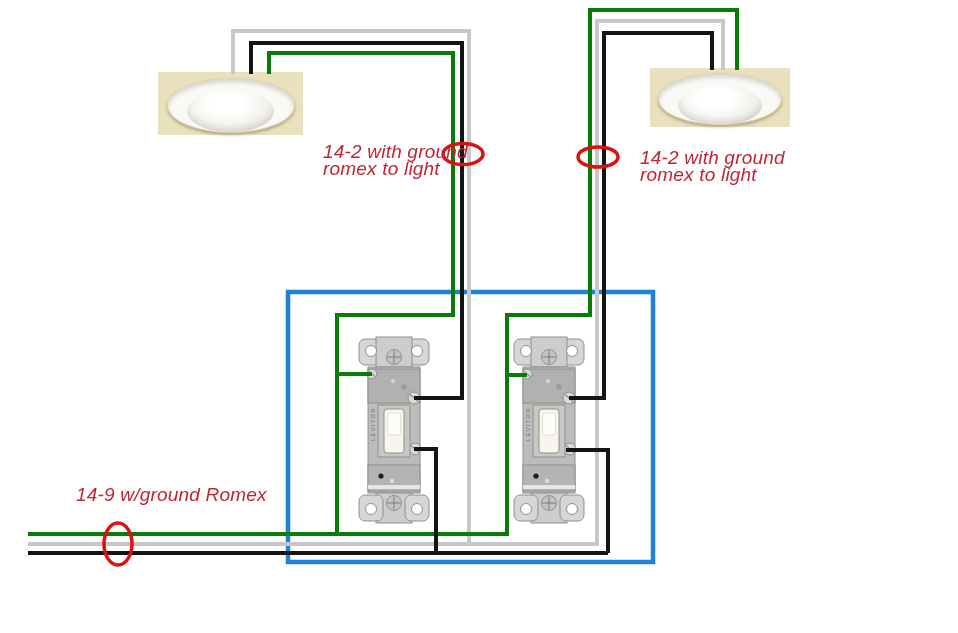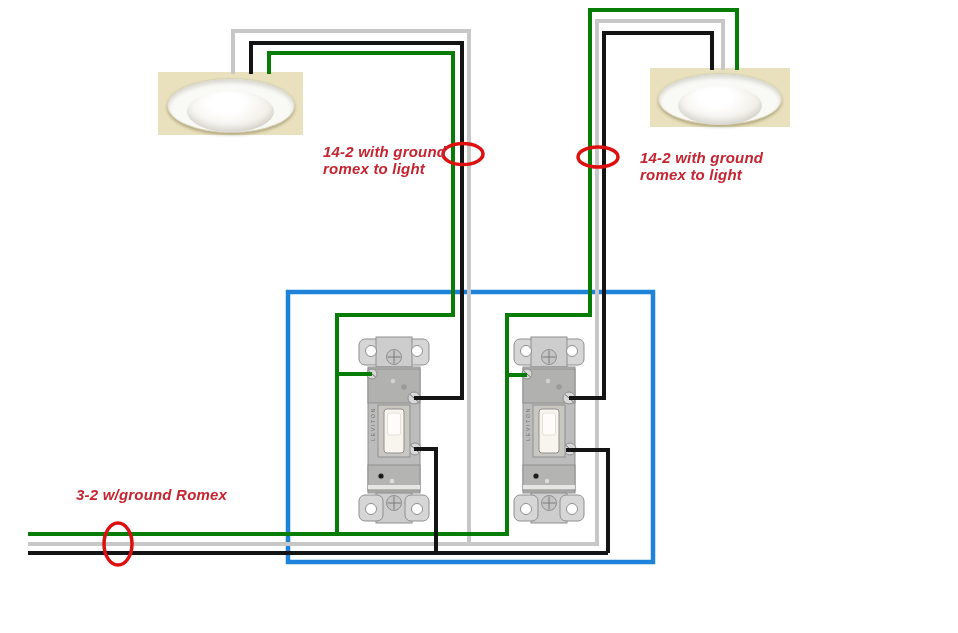--- a/index.html
+++ b/index.html
@@ -25,21 +25,21 @@
   
   .overlay{position:absolute;left:0;top:0;}
   .w{fill:none;stroke-width:4;stroke-linejoin:miter;}
   .w-ground{stroke:var(--ground-wire,#077c07);}
   .w-neutral{stroke:var(--neutral-wire,#c7c7c7);}
   .w-hot{stroke:var(--hot-wire,#141414);}
   .box{fill:none;stroke:var(--switch-box,#1e82d8);stroke-width:4.5;}
   .mark{fill:none;stroke:var(--highlight,#dd1010);stroke-width:3.5;}
   
   .note{
-    position:absolute;font-size:15px;line-height:17px;font-weight:bold;font-style:italic;
+    position:absolute;font-size:19px;line-height:17px;font-weight:normal;font-style:italic;
     color:var(--annotation-text,#c52531);white-space:nowrap;letter-spacing:.2px;
   }
 </style>
 </head>
 <body>
 
 <div class="stage">
 
   <div class="light" style="left:158px;top:72px;width:145px;height:63px;">
     <div class="ring"></div>
@@ -158,16 +158,16 @@
     <div>14-2 with ground</div>
     <div>romex to light</div>
   </div>
 
   <div class="note" style="left:640px;top:149px;">
     <div>14-2 with ground</div>
     <div>romex to light</div>
   </div>
 
   <div class="note" style="left:76px;top:486px;">
-    <div>3-2 w/ground Romex</div>
+    <div>14-9 w/ground Romex</div>
   </div>
 
 </div>
 
 </body></html>

